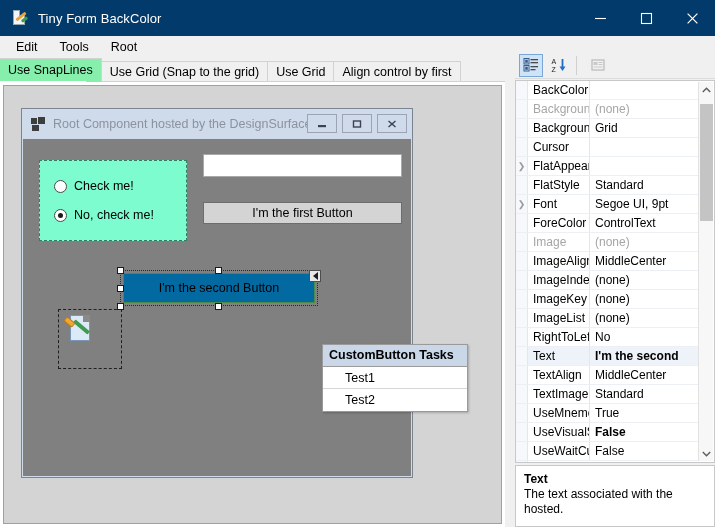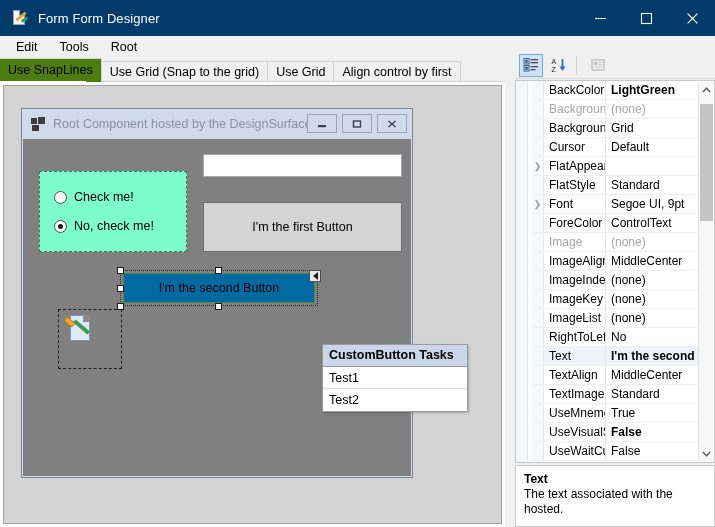--- a/index.html
+++ b/index.html
@@ -54,21 +54,21 @@
   .tabstrip{
     position:absolute;left:0;top:58px;width:505px;height:24px;background:#f0f0f0;
   }
   .tabs{position:absolute;left:0;top:0;display:flex;align-items:flex-end;height:24px;}
   .tab{
     height:21px;line-height:21px;padding:0 8px;font-size:12.5px;color:#000;
     background:#f0f0f0;border:1px solid #d2d2d2;border-bottom:none;
     box-sizing:border-box;margin-right:-1px;white-space:nowrap;
   }
   .tab.active{
-    background:#4d7c0f;height:24px;line-height:23px;border-color:#d2d2d2;
+    background:#86efac;height:24px;line-height:23px;border-color:#d2d2d2;
     position:relative;z-index:3;
   }
   .tab.first{border-left:none;}
   .tabstrip:after{
     content:"";position:absolute;left:0;bottom:0;width:505px;height:1px;background:#d2d2d2;
   }
   .tabstrip .under-active{
     position:absolute;left:0;bottom:0;height:1px;background:#ffffff;z-index:4;
   }
 
@@ -102,37 +102,37 @@
     box-sizing:border-box;display:flex;align-items:center;justify-content:center;
   }
   .fc-btn svg{display:block;}
   .form-client{
     position:absolute;left:1px;top:30px;right:1px;bottom:1px;background:#808080;
   }
 
   
   .ctl{position:absolute;box-sizing:border-box;}
   .panel-radios{
-    left:16px;top:32px;width:148px;height:81px;background:#7dfcd0;
+    left:16px;top:21px;width:148px;height:81px;background:#7dfcd0;
     border:1px dashed #3b7a62;
   }
   .radio-row{position:absolute;display:flex;align-items:center;font-size:12.5px;color:#000;}
   .radio-dot{
     width:13px;height:13px;border-radius:50%;background:#fff;border:1px solid #4a4a4a;
     box-sizing:border-box;margin-right:7px;position:relative;flex:none;
   }
   .radio-dot.checked:after{
     content:"";position:absolute;left:3px;top:3px;width:5px;height:5px;border-radius:50%;
     background:#1a1a1a;
   }
   .textbox-ctl{
     left:180px;top:15px;width:199px;height:23px;background:#ffffff;border:1px solid #a9a9a9;
   }
   .btn-first{
-    left:180px;top:63px;width:199px;height:50px;background:#d4d4d4;border:1px solid #6d6d6d;
+    left:180px;top:63px;width:199px;height:22px;background:#d4d4d4;border:1px solid #6d6d6d;
     display:flex;align-items:center;justify-content:center;font-size:12.5px;color:#000;
   }
   .btn-second{
     left:100px;top:134px;width:192px;height:30px;background:#0369a1;border:1px solid #4b8a4b;
     display:flex;align-items:center;justify-content:center;font-size:12.5px;color:#000;
   }
   .sel-frame{
     position:absolute;left:97px;top:131px;width:198px;height:36px;
     border:1px dotted #2a2a2a;box-sizing:border-box;pointer-events:none;
   }
@@ -173,21 +173,21 @@
   .tasks-panel{
     position:absolute;left:318px;top:258px;width:146px;height:68px;background:#ffffff;
     border:1px solid #9a9a9a;box-sizing:border-box;z-index:20;
     box-shadow:1px 1px 2px rgba(0,0,0,.22);
   }
   .tasks-head{
     height:21px;line-height:21px;background:#c9d7e8;padding-left:6px;
     font-size:12.5px;font-weight:bold;color:#000;box-sizing:border-box;
   }
   .tasks-item{
-    height:22px;line-height:22px;padding-left:6px;font-size:12.5px;color:#000;
+    height:22px;line-height:22px;padding-left:22px;font-size:12.5px;color:#000;
     box-sizing:border-box;border-top:1px solid #d6d6d6;background:#fff;
   }
   .tasks-item.first{border-top:1px solid #9a9a9a;}
 
   
   .splitter{position:absolute;left:505px;top:82px;width:10px;height:445px;background:#f0f0f0;}
 
   
   .propgrid{
     position:absolute;left:515px;top:52px;width:200px;height:475px;background:#f0f0f0;
@@ -200,21 +200,21 @@
     width:24px;height:23px;margin-left:4px;display:flex;align-items:center;justify-content:center;
     box-sizing:border-box;border:1px solid transparent;
   }
   .pg-tbtn.on{background:#cde3f7;border:1px solid #7ba7d7;}
   .pg-sep{width:1px;height:19px;background:#d0d0d0;margin:0 5px;}
   .pg-list{
     position:absolute;left:0;top:28px;width:200px;height:383px;background:#fff;
     border:1px solid #c8c8c8;box-sizing:border-box;overflow:hidden;
   }
   .pg-gutter{position:absolute;left:0;top:0;width:12px;height:100%;background:#f6f8fb;border-right:1px solid #e6e6e6;box-sizing:border-box;}
-  .pg-rows{position:absolute;left:0;top:0;right:15px;top:0;margin-left:16px;}
+  .pg-rows{position:absolute;left:0;top:0;right:15px;top:0;}
   .pg-row{
     height:19px;line-height:19px;display:flex;box-sizing:border-box;
     border-bottom:1px solid #eceff3;
   }
   .pg-row.sel{background:#eef3fa;}
   .pg-exp{
     width:12px;flex:none;background:#f6f8fb;border-right:1px solid #e6e6e6;box-sizing:border-box;
     display:flex;align-items:center;justify-content:center;color:#9a9a9a;font-size:9px;
   }
   .pg-name{
@@ -247,21 +247,21 @@
 <body>
 
 <div class="app">
 
   <div class="titlebar">
     <div class="title-icon">
       <span class="pg"></span>
         <span class="brush"></span>
         <span class="brush2"></span>
     </div>
-    <div class="title-text">Form Form Designer</div>
+    <div class="title-text">Tiny Form BackColor</div>
     <div class="title-btns">
       <div class="tbtn">
         <svg width="13" height="13" viewBox="0 0 13 13">
             <line x1="1" y1="6.5" x2="12" y2="6.5" stroke="#ffffff" stroke-width="1.1"></line>
           </svg>
       </div>
       <div class="tbtn">
         <svg width="13" height="13" viewBox="0 0 13 13">
             <rect x="1.5" y="1.5" width="10" height="10" fill="none" stroke="#ffffff" stroke-width="1.1"></rect>
           </svg>
@@ -404,36 +404,34 @@
         </svg>
       </div>
     </div>
 
     <div class="pg-list">
       <div class="pg-gutter"></div>
       <div class="pg-rows" id="pg-rows">
           <div class="pg-row">
             <div class="pg-exp"></div>
             <div class="pg-name">BackColor</div>
-            <div class="pg-val bold">LightGreen</div>
           </div>
           <div class="pg-row">
             <div class="pg-exp"></div>
             <div class="pg-name dim">Background</div>
             <div class="pg-val dim">(none)</div>
           </div>
           <div class="pg-row">
             <div class="pg-exp"></div>
             <div class="pg-name">Background</div>
             <div class="pg-val">Grid</div>
           </div>
           <div class="pg-row">
             <div class="pg-exp"></div>
             <div class="pg-name">Cursor</div>
-            <div class="pg-val">Default</div>
           </div>
           <div class="pg-row">
             <div class="pg-exp">❯</div>
             <div class="pg-name">FlatAppeara</div>
             <div class="pg-val"></div>
           </div>
           <div class="pg-row">
             <div class="pg-exp"></div>
             <div class="pg-name">FlatStyle</div>
             <div class="pg-val">Standard</div>

